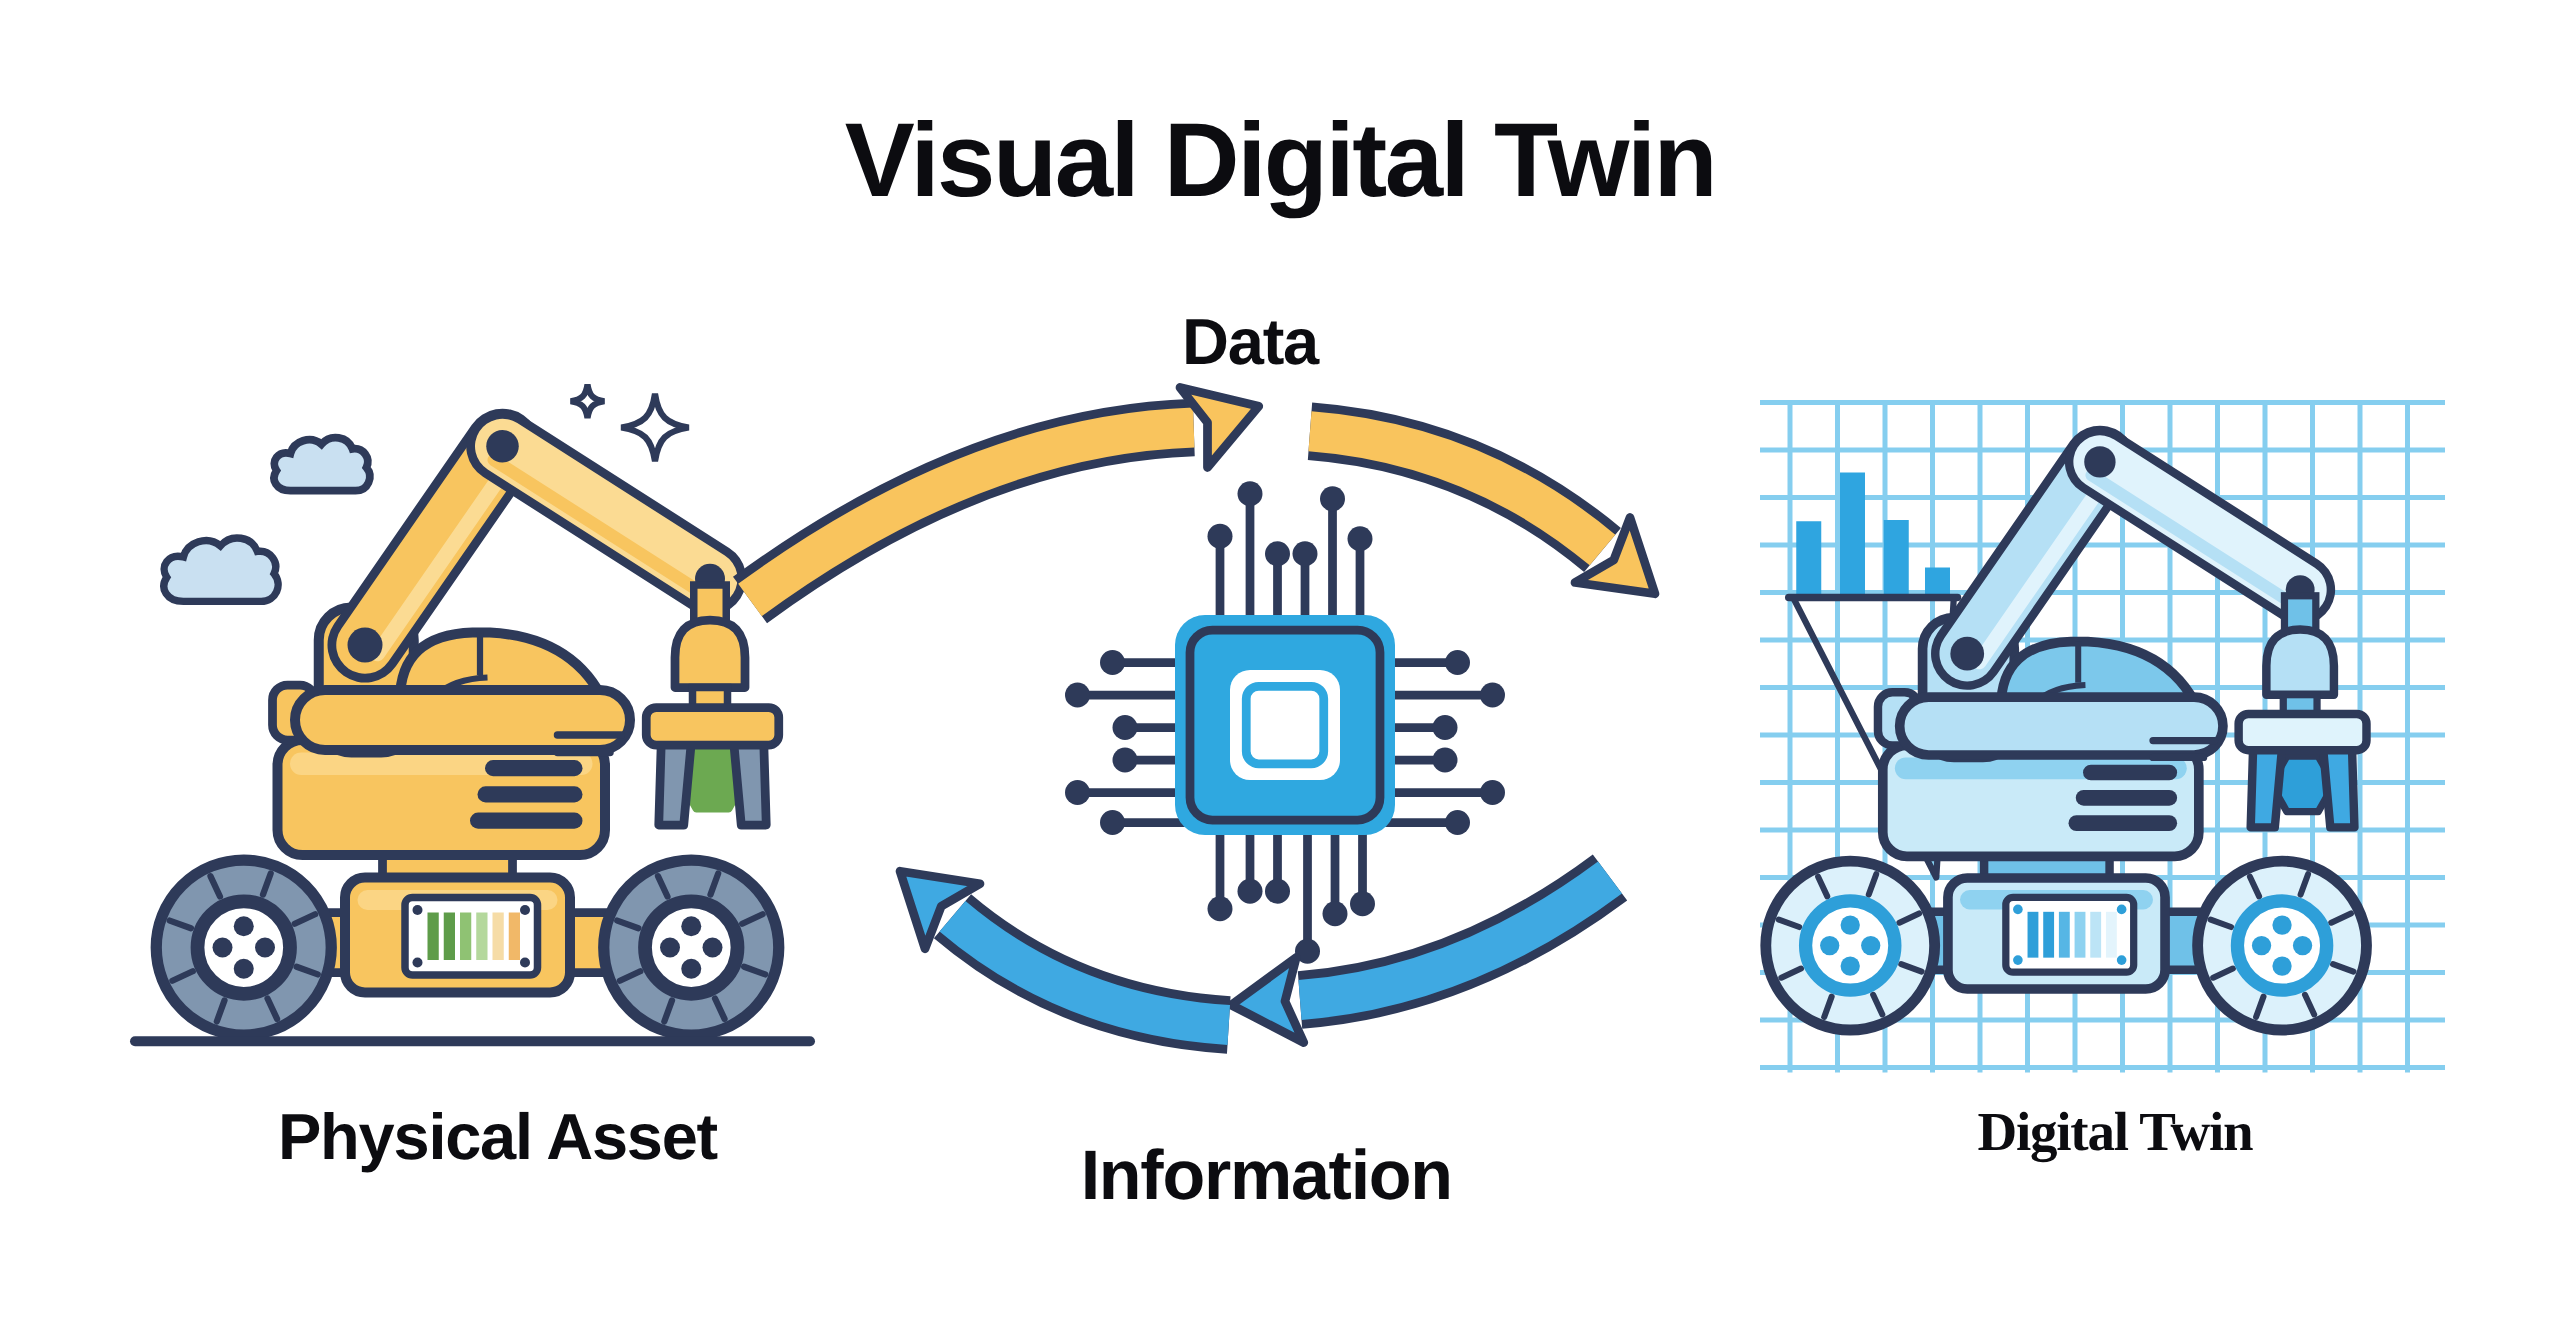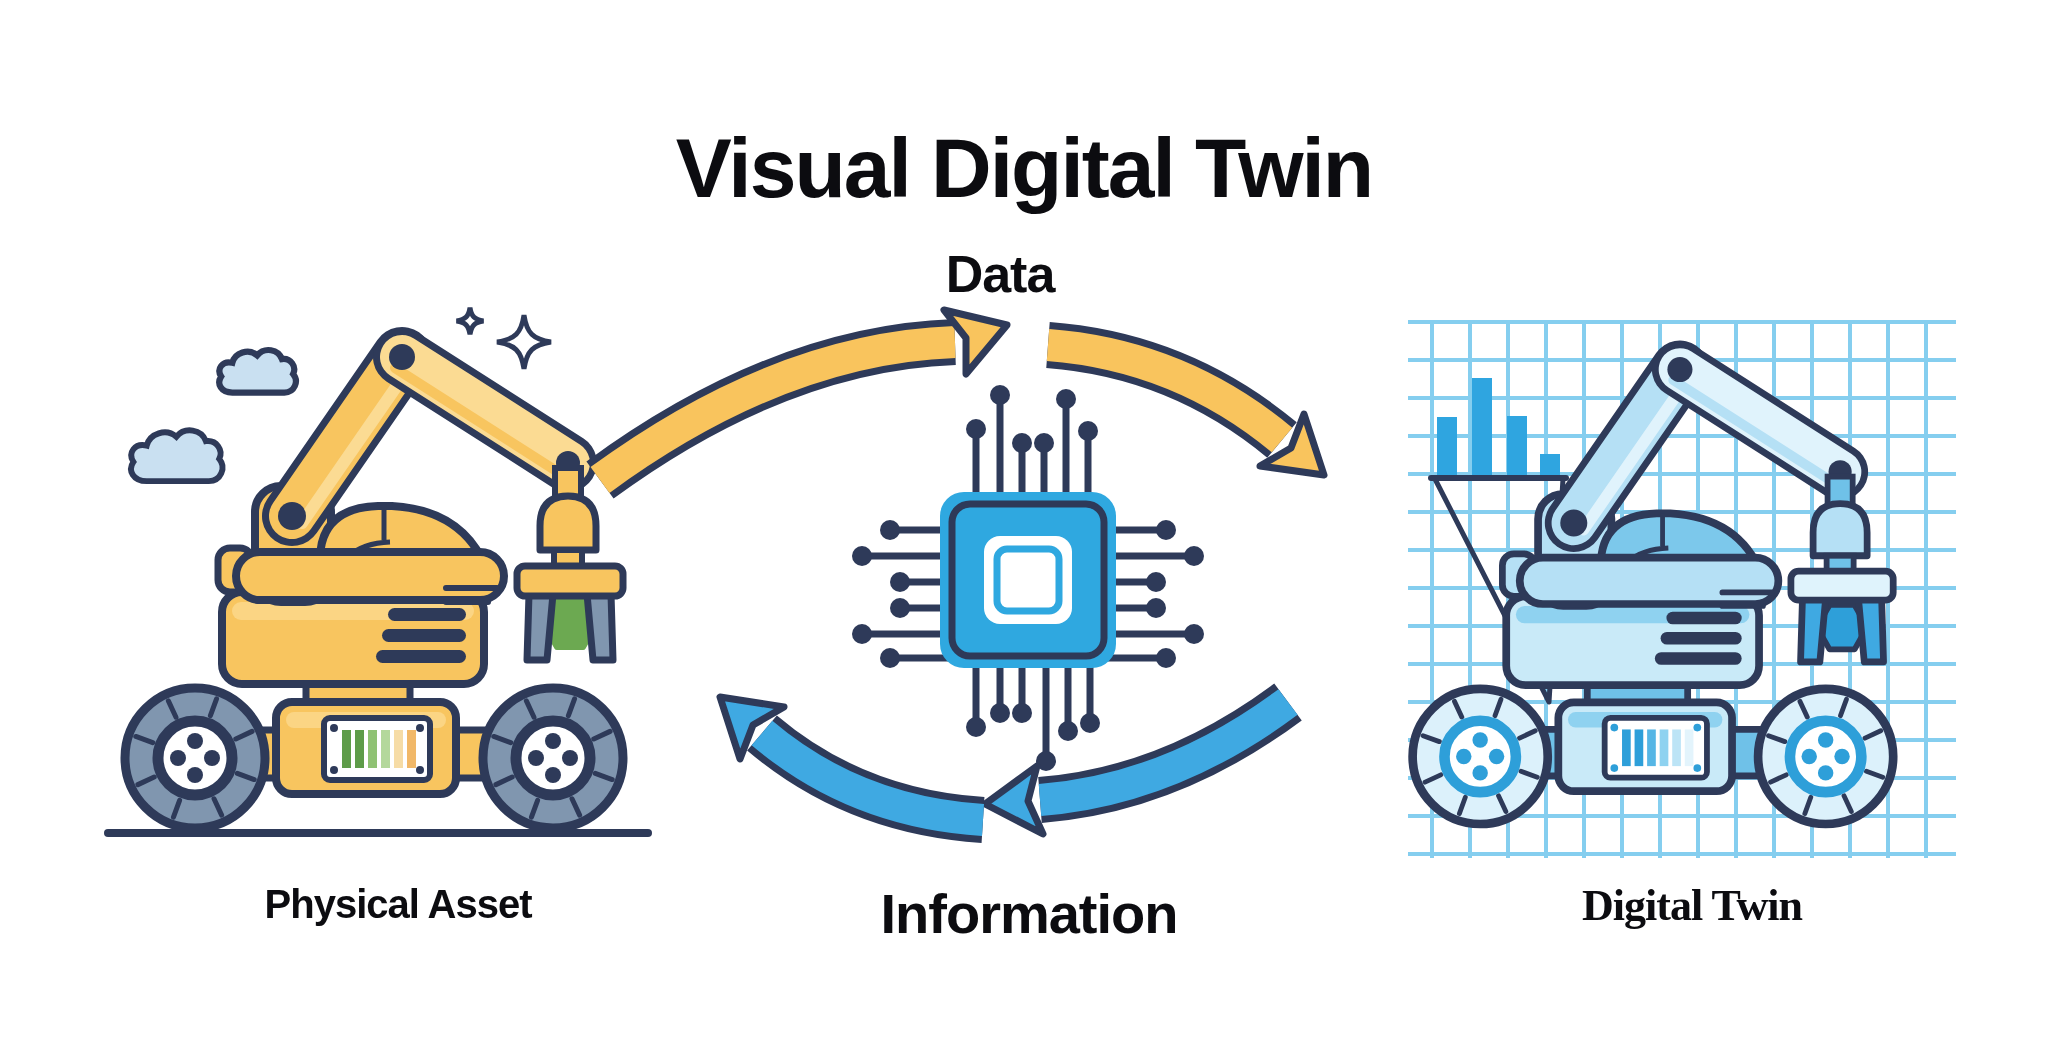--- a/index.html
+++ b/index.html
@@ -5,24 +5,24 @@
   html,body{margin:0;padding:0;background:#fff;}
   .canvas{
     position:relative;width:2048px;height:1054px;background:#ffffff;overflow:hidden;
     font-family:"Liberation Sans","DejaVu Sans",sans-serif;
   }
   .diagram-svg{position:absolute;left:0;top:0;width:2048px;height:1054px;}
   .lbl{
     position:absolute;transform:translateX(-50%);white-space:nowrap;
     color:#0c0c10;font-weight:700;letter-spacing:-1px;line-height:1;
   }
-  .title{top:86px;left:50%;font-size:84px;letter-spacing:-2px;margin-top:40px;}
+  .title{top:86px;left:50%;font-size:84px;letter-spacing:-2px;}
   .lbl-data{top:248px;left:1000px;font-size:52px;}
-  .lbl-info{top:886px;left:1013px;font-size:56px;margin-left:16px;}
-  .lbl-phys{top:884px;left:398px;font-size:40px;}
+  .lbl-info{top:912px;left:1013px;font-size:56px;}
+  .lbl-phys{top:884px;left:398px;font-size:52px;}
   .lbl-digi{top:884px;left:1692px;font-size:44px;font-family:Liberation Serif, serif;}
 
   
   .m-yellow{
     --fill:#F8C55F; --hi:#FBDB93; --mid:#F8C55F; --box:#F8C55F; --stripe:#FBD584;
     --axle:#F8C55F; --bracket:#F8C55F; --tire:#8096AF; --hubring:#2E3A59; --hubdot:#2E3A59;
     --prong:#8096AF; --grab:#6CA951; --grabstroke:#6CA951; --dot:#2E3A59;
     --bar1:#5E9C49; --bar2:#5E9C49; --bar3:#8FC273; --bar4:#B4D89C; --bar5:#F6DCA6; --bar6:#F1B868;
   }
   .m-blue{

